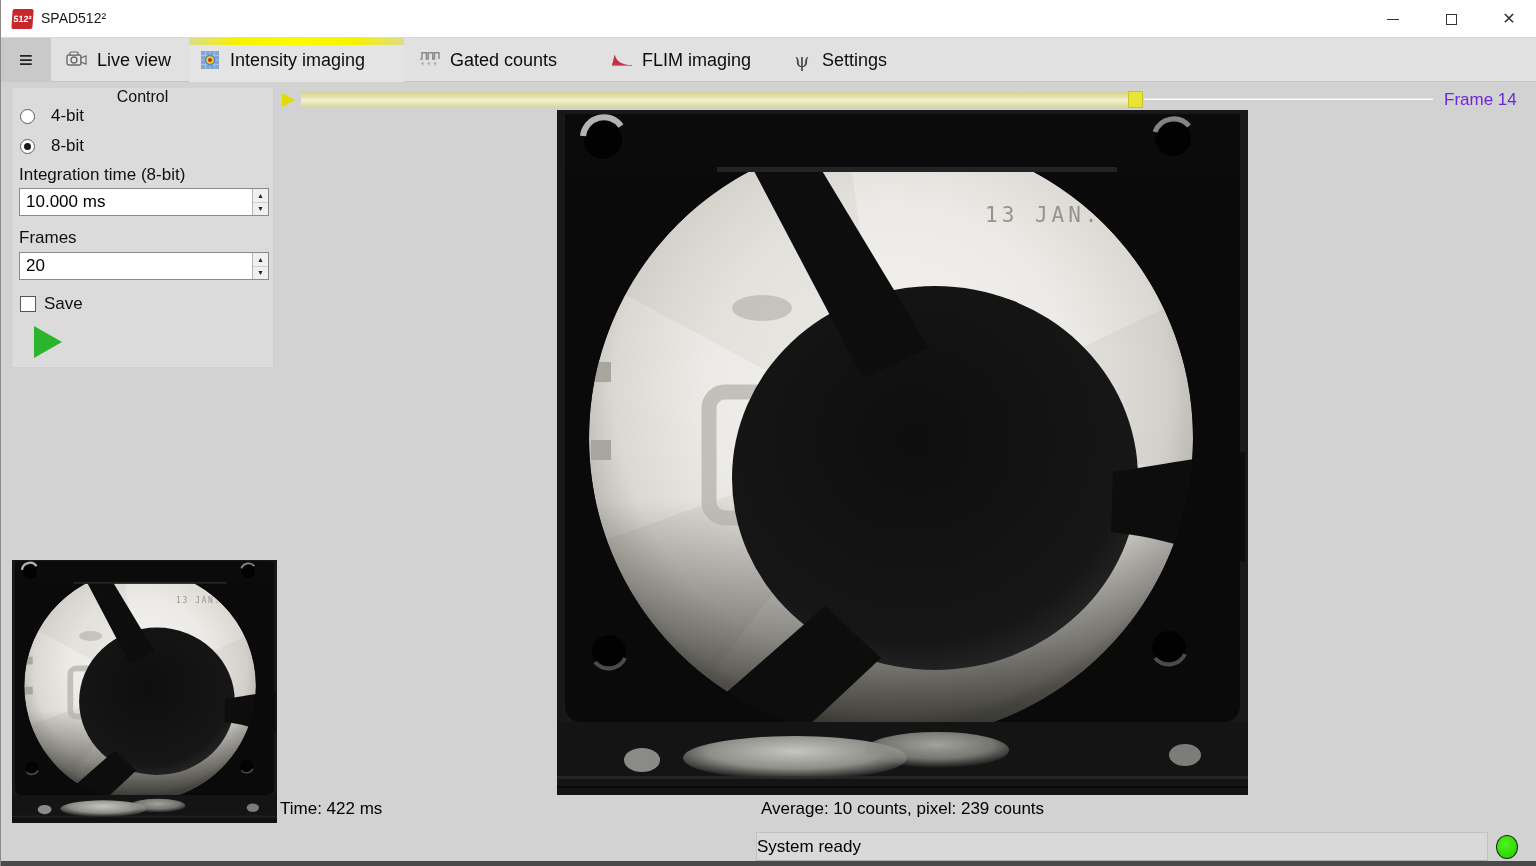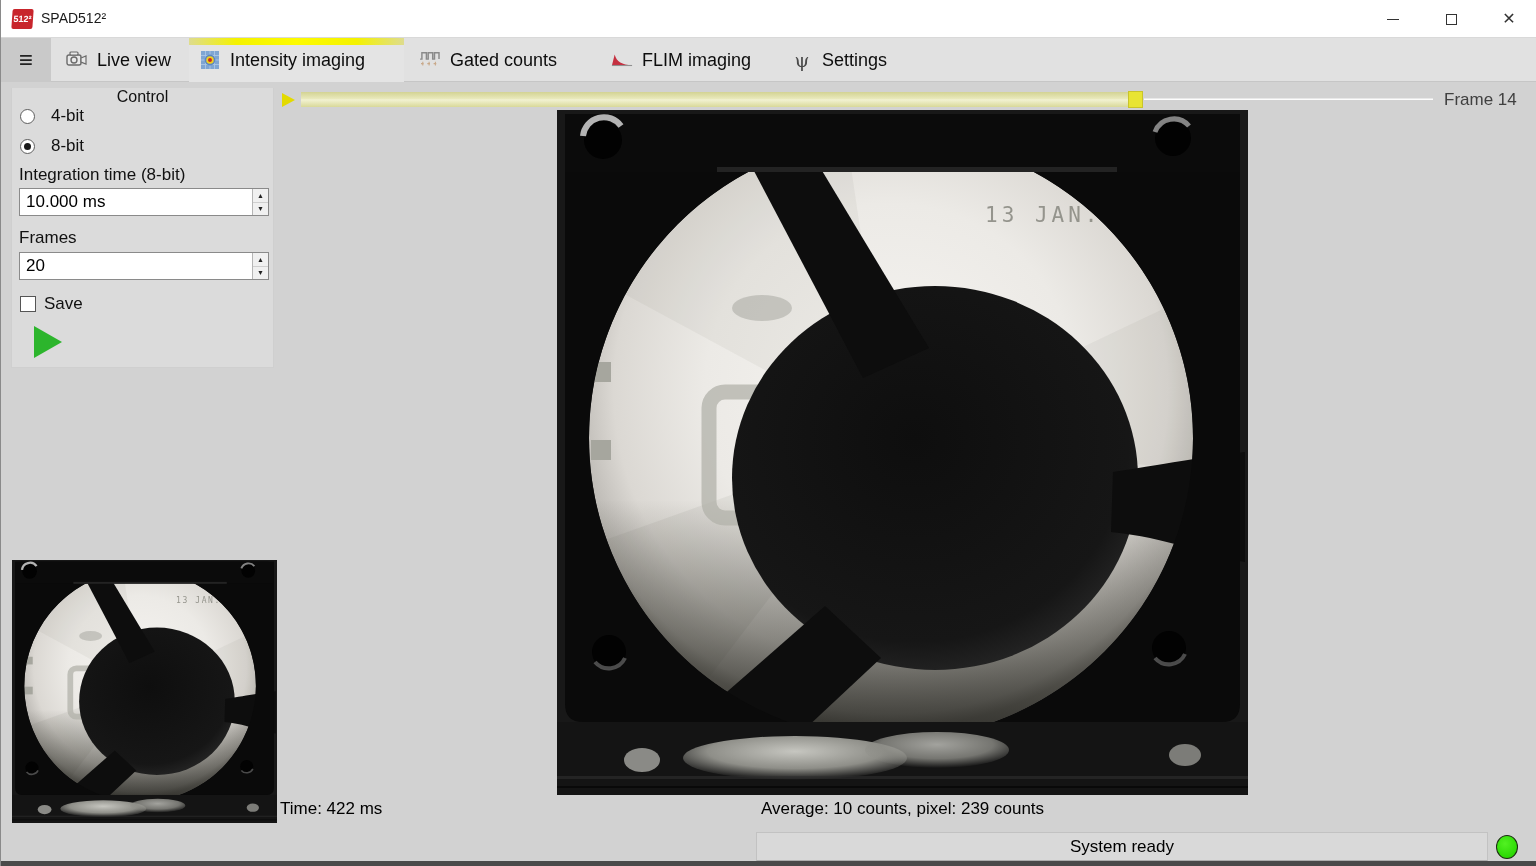--- a/index.html
+++ b/index.html
@@ -71,34 +71,34 @@
   
   .slider-arrow { position:absolute; left:281px; top:93px; width:0; height:0;
                   border-left:13px solid #e3da00; border-top:7px solid transparent;
                   border-bottom:7px solid transparent; }
   .slider-fill { position:absolute; left:300px; top:92px; width:828px; height:15px;
                  background:linear-gradient(180deg,#d3d393 0%,#e9e9bc 45%,#f2f2d2 52%,#d9d999 100%); }
   .slider-handle { position:absolute; left:1127px; top:91px; width:15px; height:17px;
                    background:#e8e434; border:1px solid #c9c42a; }
   .slider-rest { position:absolute; left:1143px; top:98px; width:289px; height:2px;
                  background:#e8e8e8; border-bottom:1px solid #fdfdfd; }
-  .frame-label { position:absolute; left:1443px; top:90px; font-size:17px; color:#404040; }
+  .frame-label { position:absolute; left:1443px; top:90px; font-size:17px; color:#6d28d9; }
 
   
   .main-image { position:absolute; left:556px; top:110px; width:691px; height:685px; }
   .thumb-image { position:absolute; left:11px; top:560px; width:265px; height:263px; }
 
   .time-label { position:absolute; left:279px; top:799px; font-size:17px; color:#000; }
   .avg-label { position:absolute; left:556px; top:799px; width:691px; text-align:center;
                font-size:17px; color:#000; }
 
   
   .statusbar { position:absolute; left:755px; top:832px; width:732px; height:29px;
                background:#d9d9d9; border:1px solid #c2c2c2; border-bottom-color:#aeaeae;
-               display:flex; align-items:center; justify-content:center;
+               display:flex; align-items:center; 
                font-size:17px; color:#000; }
   .status-led { position:absolute; left:1495px; top:835px; width:22px; height:24px;
                 border-radius:50%; background:radial-gradient(circle at 40% 35%, #52f122, #2cd905 70%, #1fae04);
                 border:1px solid #1c2a12; }
   .bottom-edge { position:absolute; left:0; top:861px; width:1536px; height:5px; background:#4a4a4a; }
 </style>
 </head>
 <body>
 
 <div id="app">

